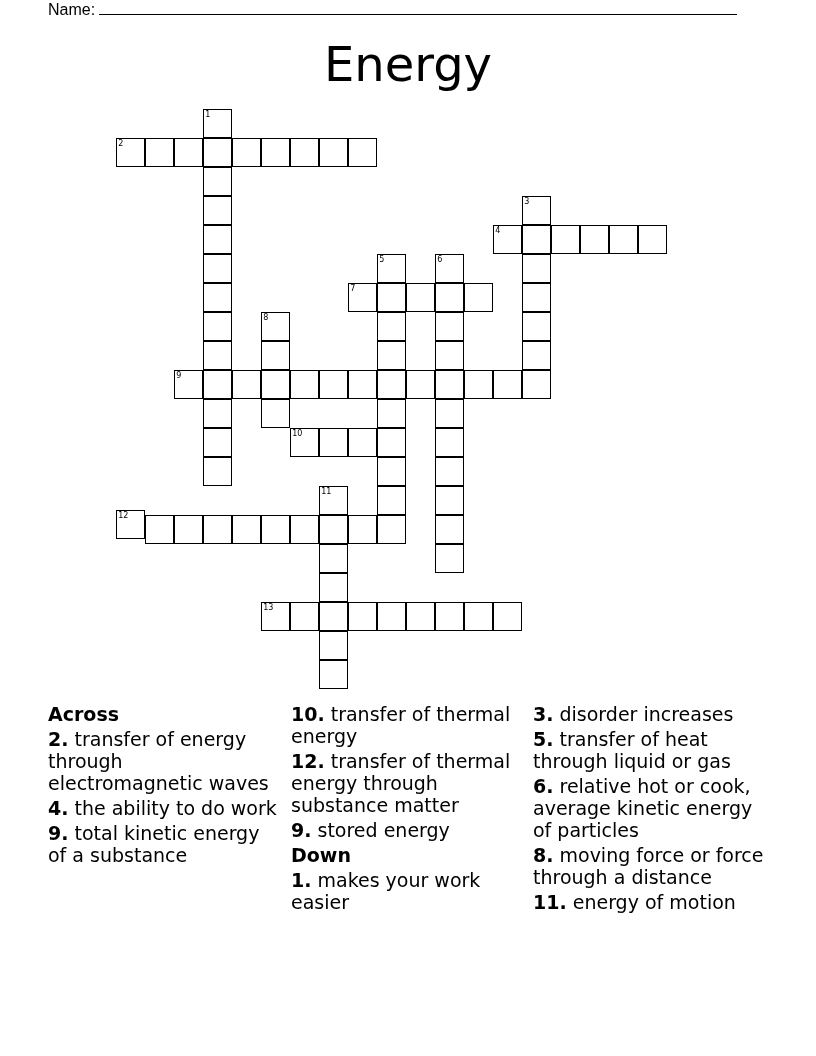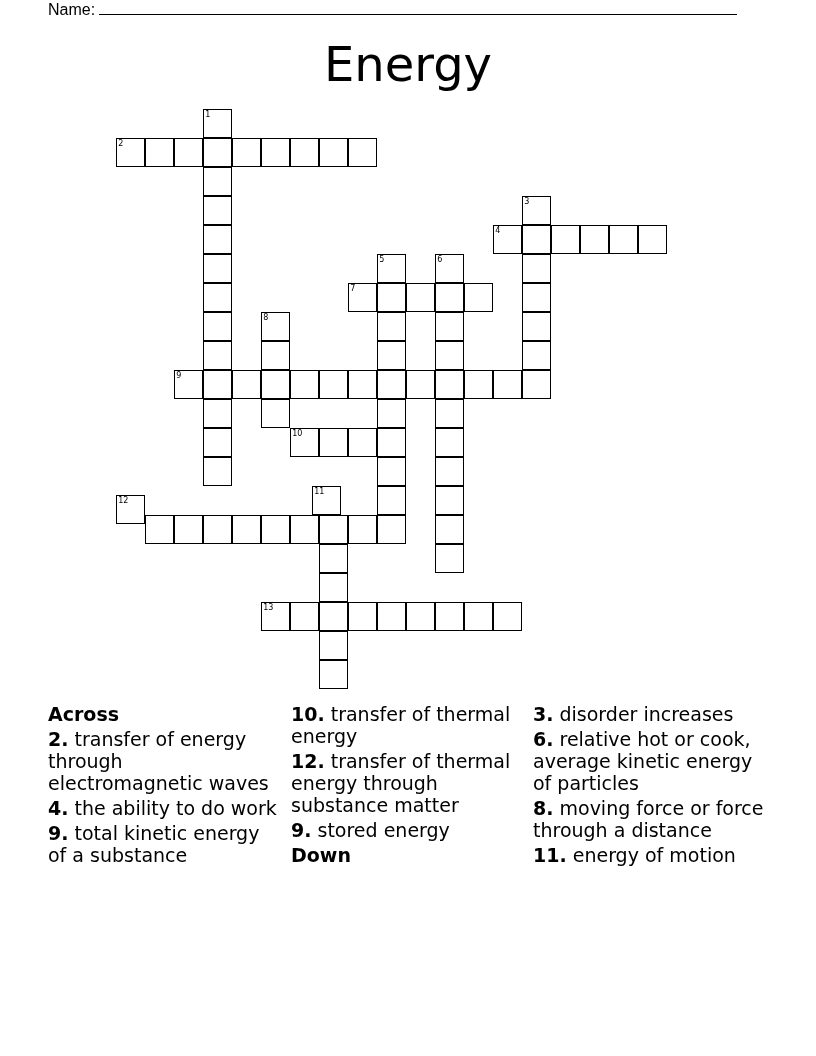--- a/index.html
+++ b/index.html
@@ -111,30 +111,30 @@
     <div class="cell" style="left: 203px; top: 261px;"></div>
     <div class="cell" style="left: 232px; top: 261px;"></div>
     <div class="cell" style="left: 290px; top: 261px;"></div>
     <div class="cell" style="left: 348px; top: 261px;"></div>
     <div class="cell" style="left: 377px; top: 261px;"></div>
     <div class="cell" style="left: 174px; top: 319px;">
       <span class="num">10</span>
     </div>
     <div class="cell" style="left: 203px; top: 319px;"></div>
     <div class="cell" style="left: 232px; top: 319px;"></div>
-    <div class="cell" style="left: 196px; top: 377px;">
+    <div class="cell" style="left: 203px; top: 377px;">
       <span class="num">11</span>
     </div>
     <div class="cell" style="left: 203px; top: 406px;"></div>
     <div class="cell" style="left: 203px; top: 435px;"></div>
     <div class="cell" style="left: 203px; top: 464px;"></div>
     <div class="cell" style="left: 203px; top: 493px;"></div>
     <div class="cell" style="left: 203px; top: 522px;"></div>
     <div class="cell" style="left: 203px; top: 551px;"></div>
-    <div class="cell" style="left: 0px; top: 386px;">
+    <div class="cell" style="left: 0px; top: 401px;">
       <span class="num">12</span>
     </div>
     <div class="cell" style="left: 29px; top: 406px;"></div>
     <div class="cell" style="left: 58px; top: 406px;"></div>
     <div class="cell" style="left: 87px; top: 406px;"></div>
     <div class="cell" style="left: 116px; top: 406px;"></div>
     <div class="cell" style="left: 145px; top: 406px;"></div>
     <div class="cell" style="left: 174px; top: 406px;"></div>
     <div class="cell" style="left: 232px; top: 406px;"></div>
     <div class="cell" style="left: 145px; top: 493px;">
@@ -154,20 +154,22 @@
       <div class="heading">Across</div>
       <div class="clue"><b>2.</b> transfer of energy through electromagnetic waves</div>
       <div class="clue"><b>4.</b> the ability to do work</div>
       <div class="clue"><b>9.</b> total kinetic energy of a substance</div>
     </div>
   <div class="col" id="col2" style="left:291px; width:235px;">
       <div class="clue"><b>10.</b> transfer of thermal energy</div>
       <div class="clue"><b>12.</b> transfer of thermal energy through substance matter</div>
       <div class="clue"><b>9.</b> stored energy</div>
       <div class="heading">Down</div>
+      <div class="clue"><b>1.</b> makes your work easier</div>
     </div>
   <div class="col" id="col3" style="left:533px; width:235px;">
       <div class="clue"><b>3.</b> disorder increases</div>
+      <div class="clue"><b>5.</b> transfer of heat through liquid or gas</div>
       <div class="clue"><b>6.</b> relative hot or cook, average kinetic energy of particles</div>
       <div class="clue"><b>8.</b> moving force or force through a distance</div>
       <div class="clue"><b>11.</b> energy of motion</div>
     </div>
 </div>
 
 </body></html>

